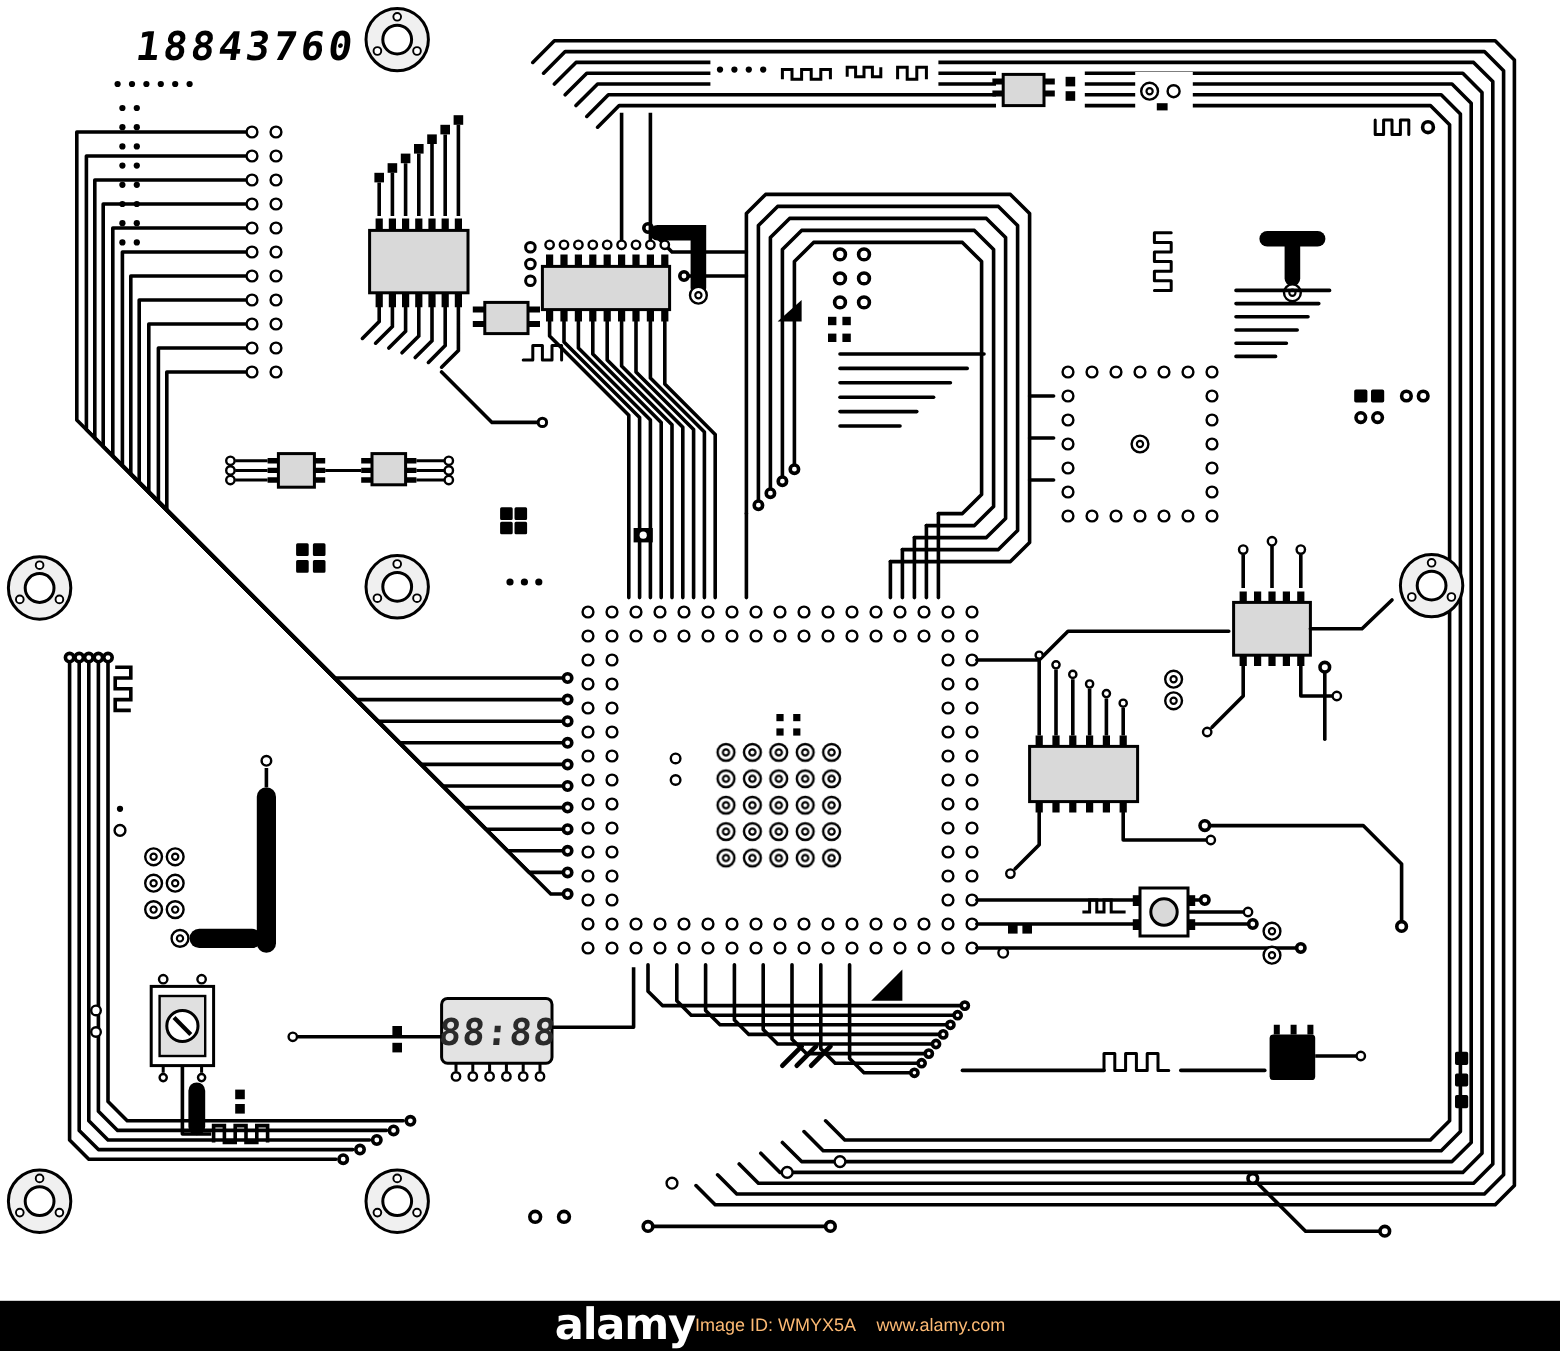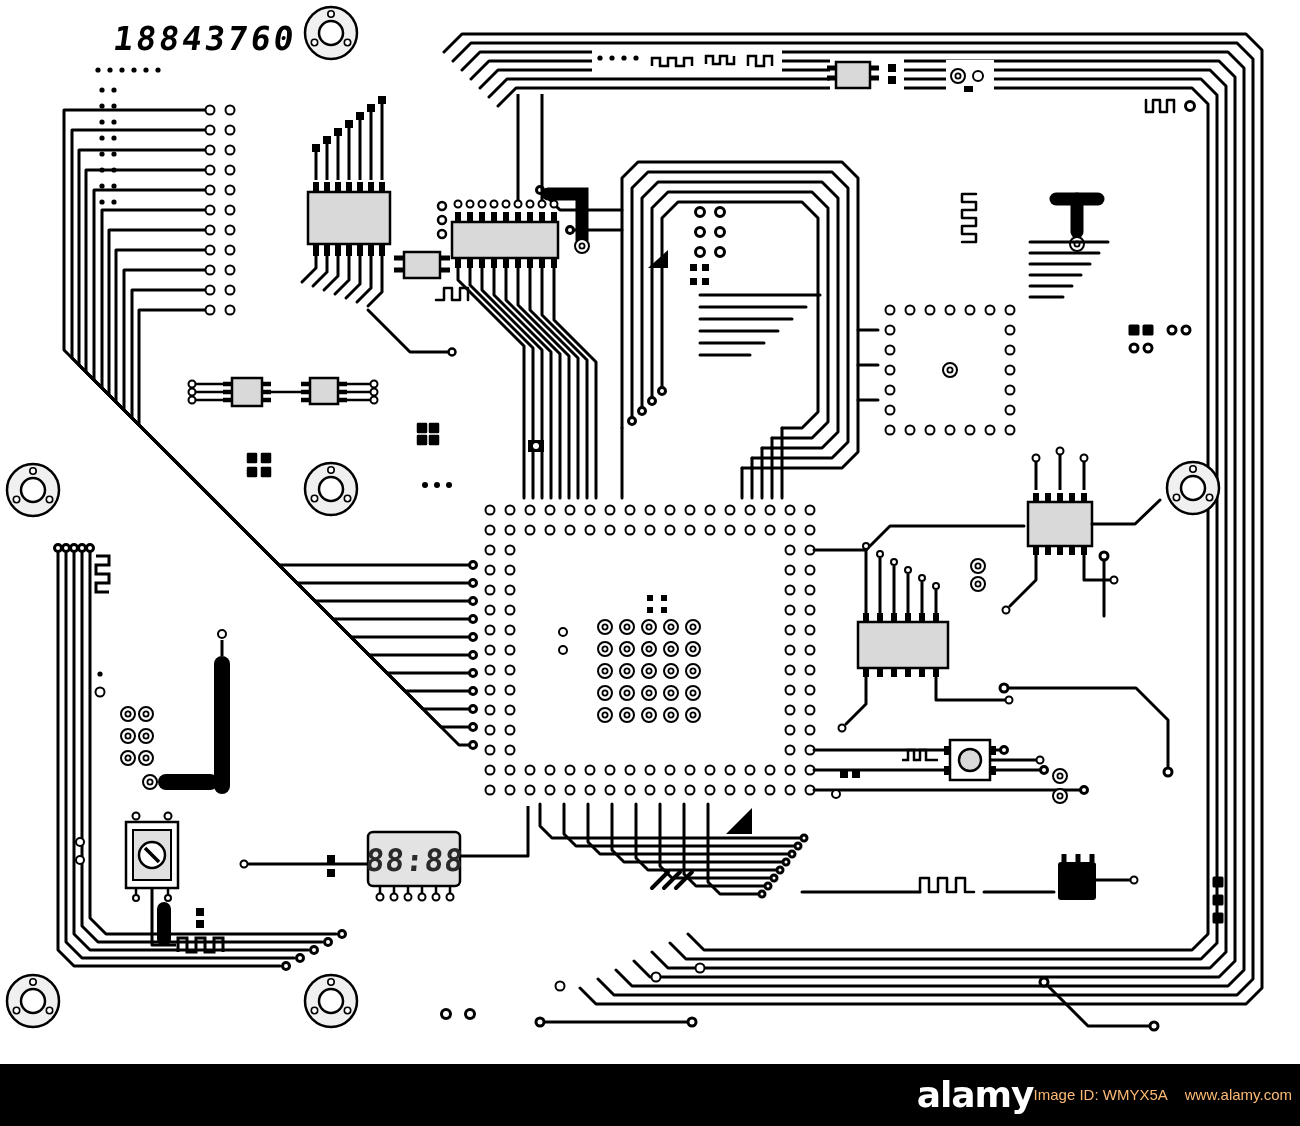--- a/index.html
+++ b/index.html
@@ -3,23 +3,23 @@
 <meta charset="utf-8">
 <style>
   html,body{margin:0;padding:0;}
   body{
     width:1300px;height:1126px;position:relative;background:#ffffff;overflow:hidden;
     font-family:"Liberation Sans", sans-serif;
   }
   .board-wrap{position:absolute;top:0;left:0;width:1300px;height:1068px;background:#ffffff;}
   svg{display:block;}
   .footer{
-    position:absolute;left:0;bottom:0;width:1300px;height:62px;background:#000000;
-    display:flex;align-items:center;justify-content:flex-end;
-    padding:0 8px;box-sizing:border-box;
+    position:absolute;left:0;bottom:0;width:1300px;height:42px;background:#000000;
+    display:flex;align-items:center;justify-content:center;
+    padding:0 32px;box-sizing:border-box;
   }
   .brand{
     color:#ffffff;font-family:"DejaVu Sans", sans-serif;font-weight:700;
     font-size:36px;letter-spacing:-1px;line-height:1;user-select:none;
   }
   .footer-meta{
     display:flex;flex-direction:row;align-items:flex-end;gap:17px;
     color:#fdba74;font-family:"Liberation Sans", sans-serif;font-size:15px;line-height:1.25;
   }
   .serial-text{

